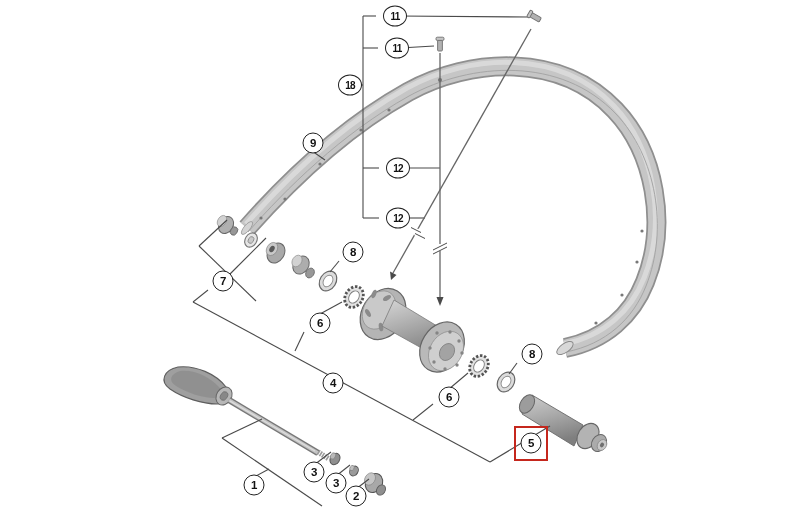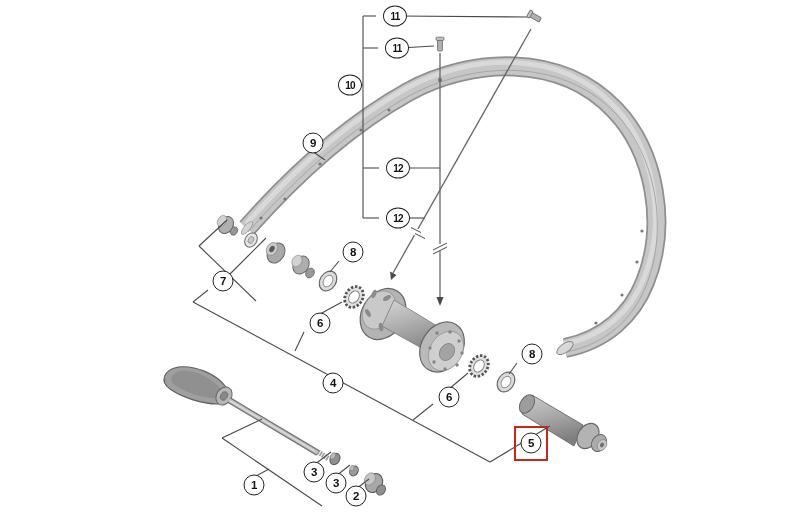--- a/index.html
+++ b/index.html
@@ -225,21 +225,21 @@
   </svg>
 
   <div id="callouts">
       <div class="callout wide" style="left: 387px; top: 16px;">
       <span class="num">11</span>
     </div>
       <div class="callout wide" style="left: 389px; top: 48px;">
       <span class="num">11</span>
     </div>
       <div class="callout wide" style="left: 342px; top: 85px;">
-      <span class="num">10</span>
+      <span class="num">18</span>
     </div>
       <div class="callout" style="left: 305px; top: 143px;">
       <span class="num">9</span>
     </div>
       <div class="callout wide" style="left: 390px; top: 168px;">
       <span class="num">12</span>
     </div>
       <div class="callout wide" style="left: 390px; top: 218px;">
       <span class="num">12</span>
     </div>

